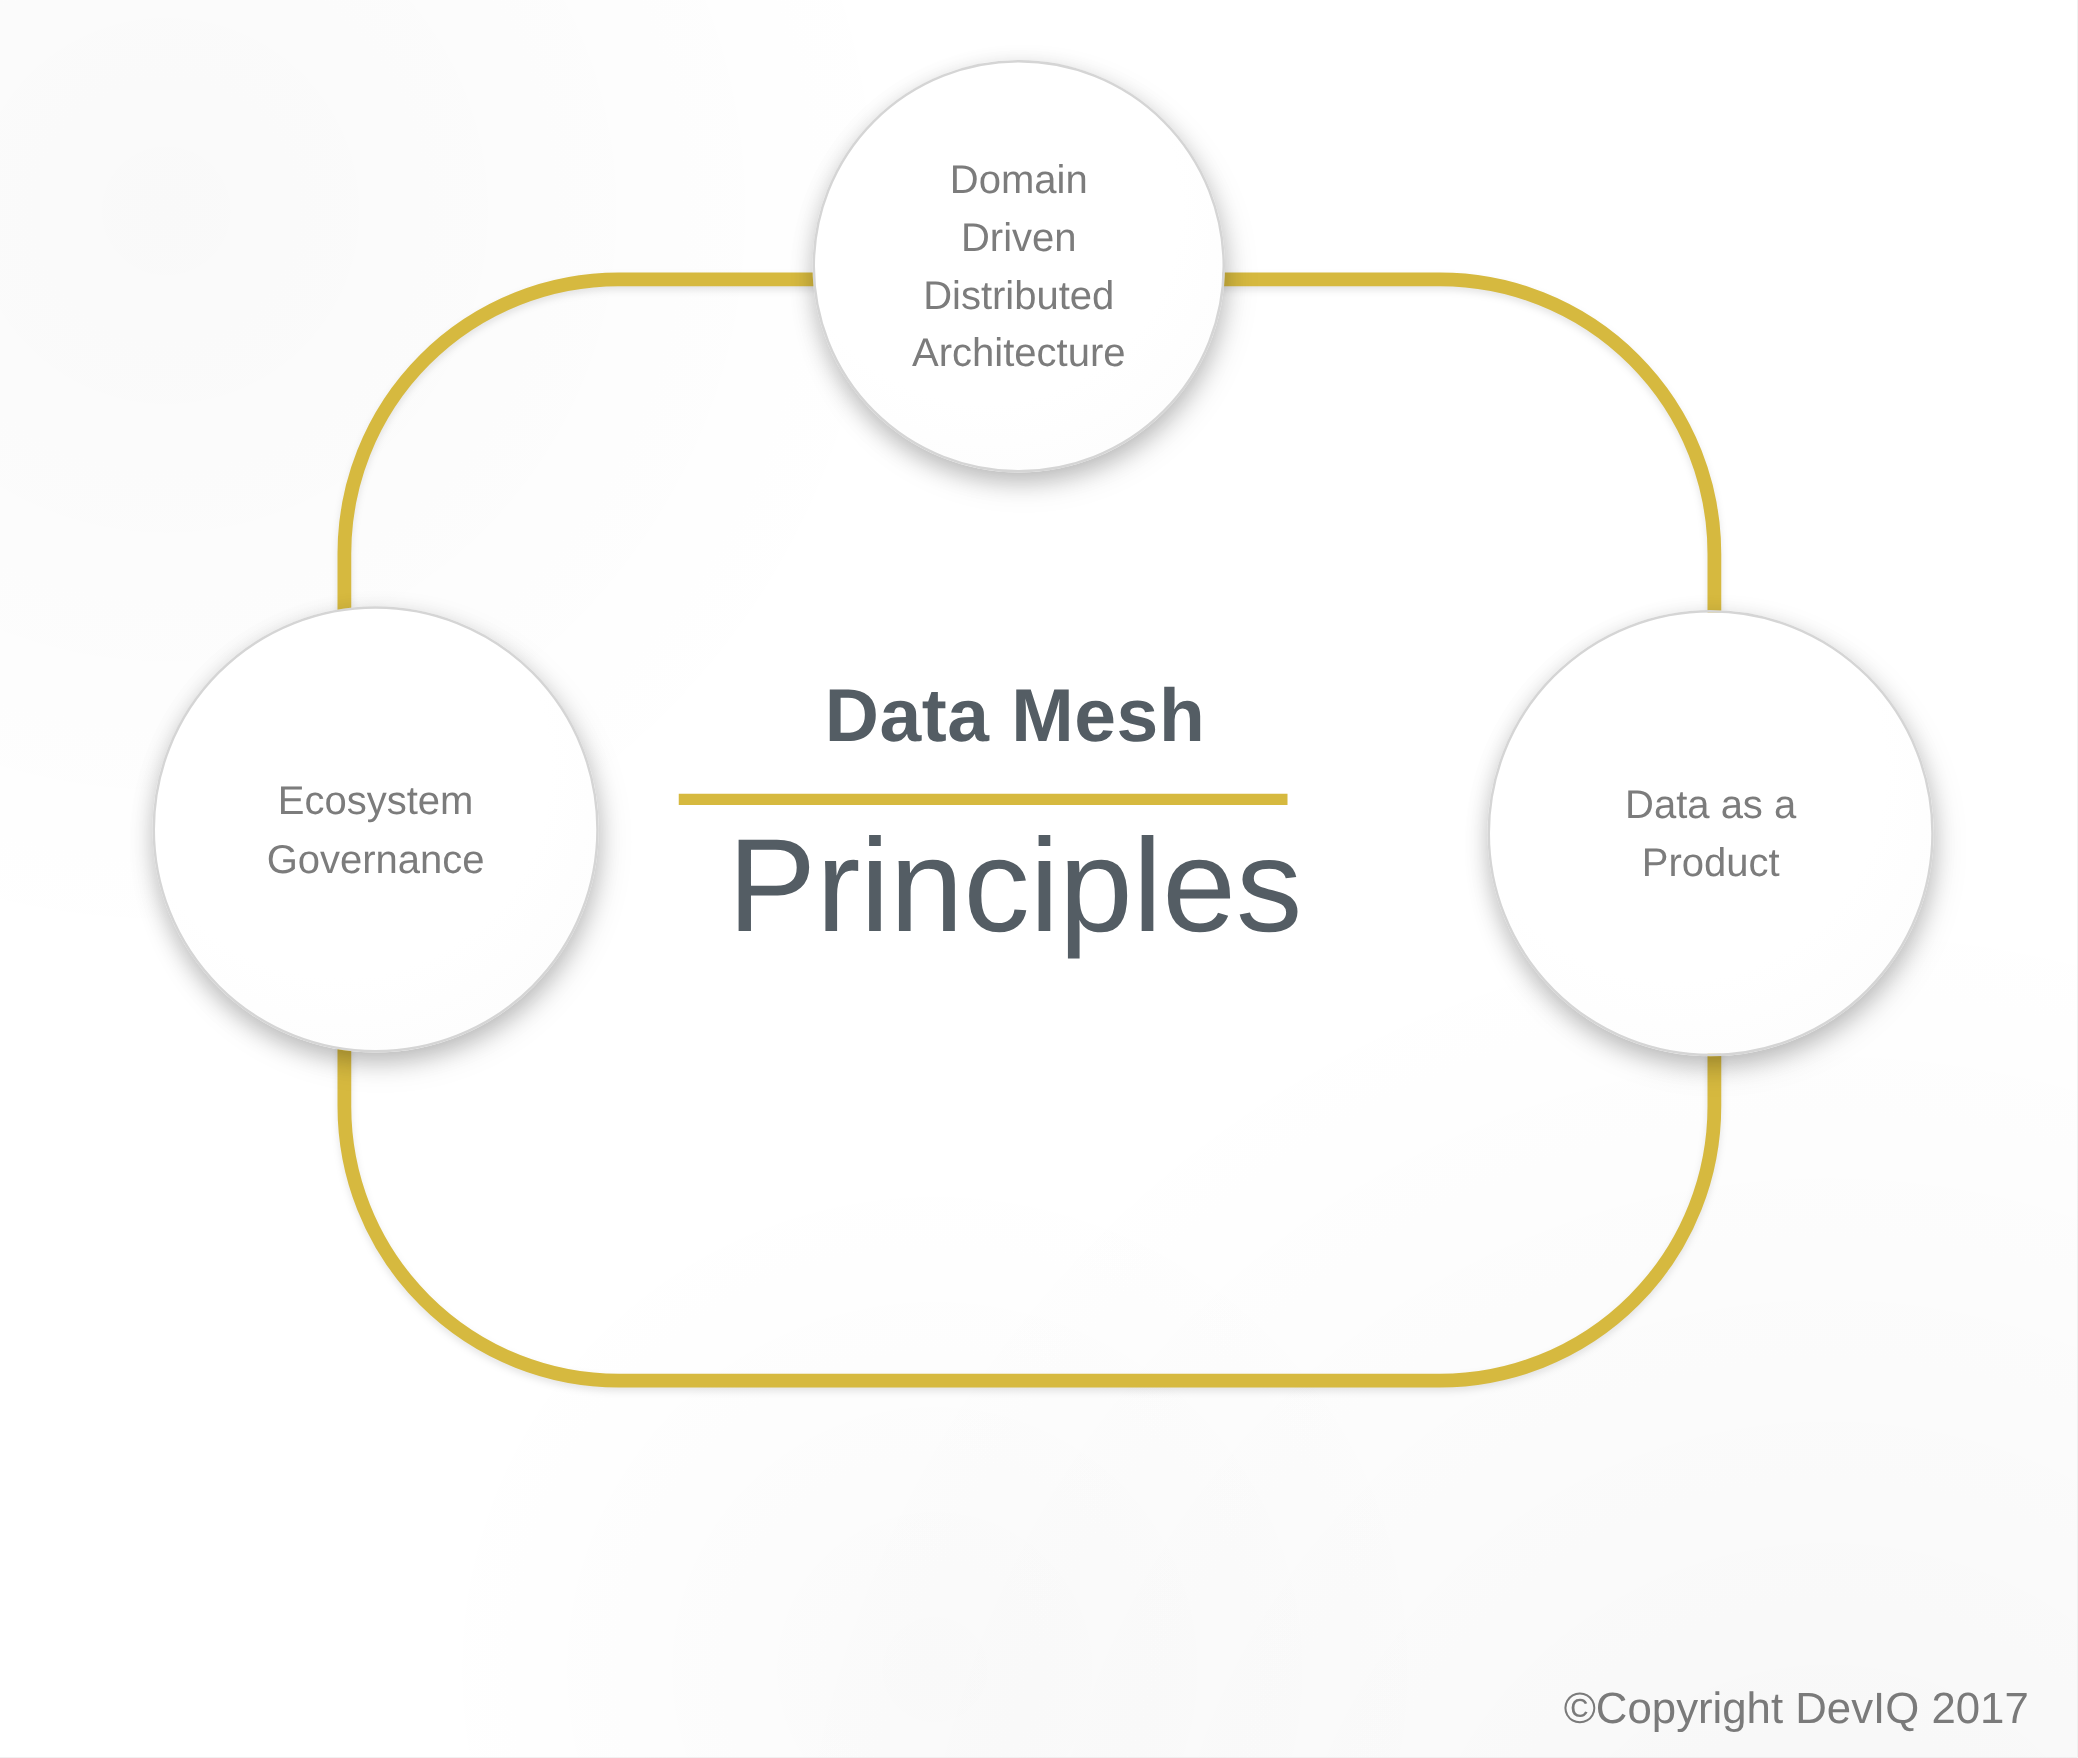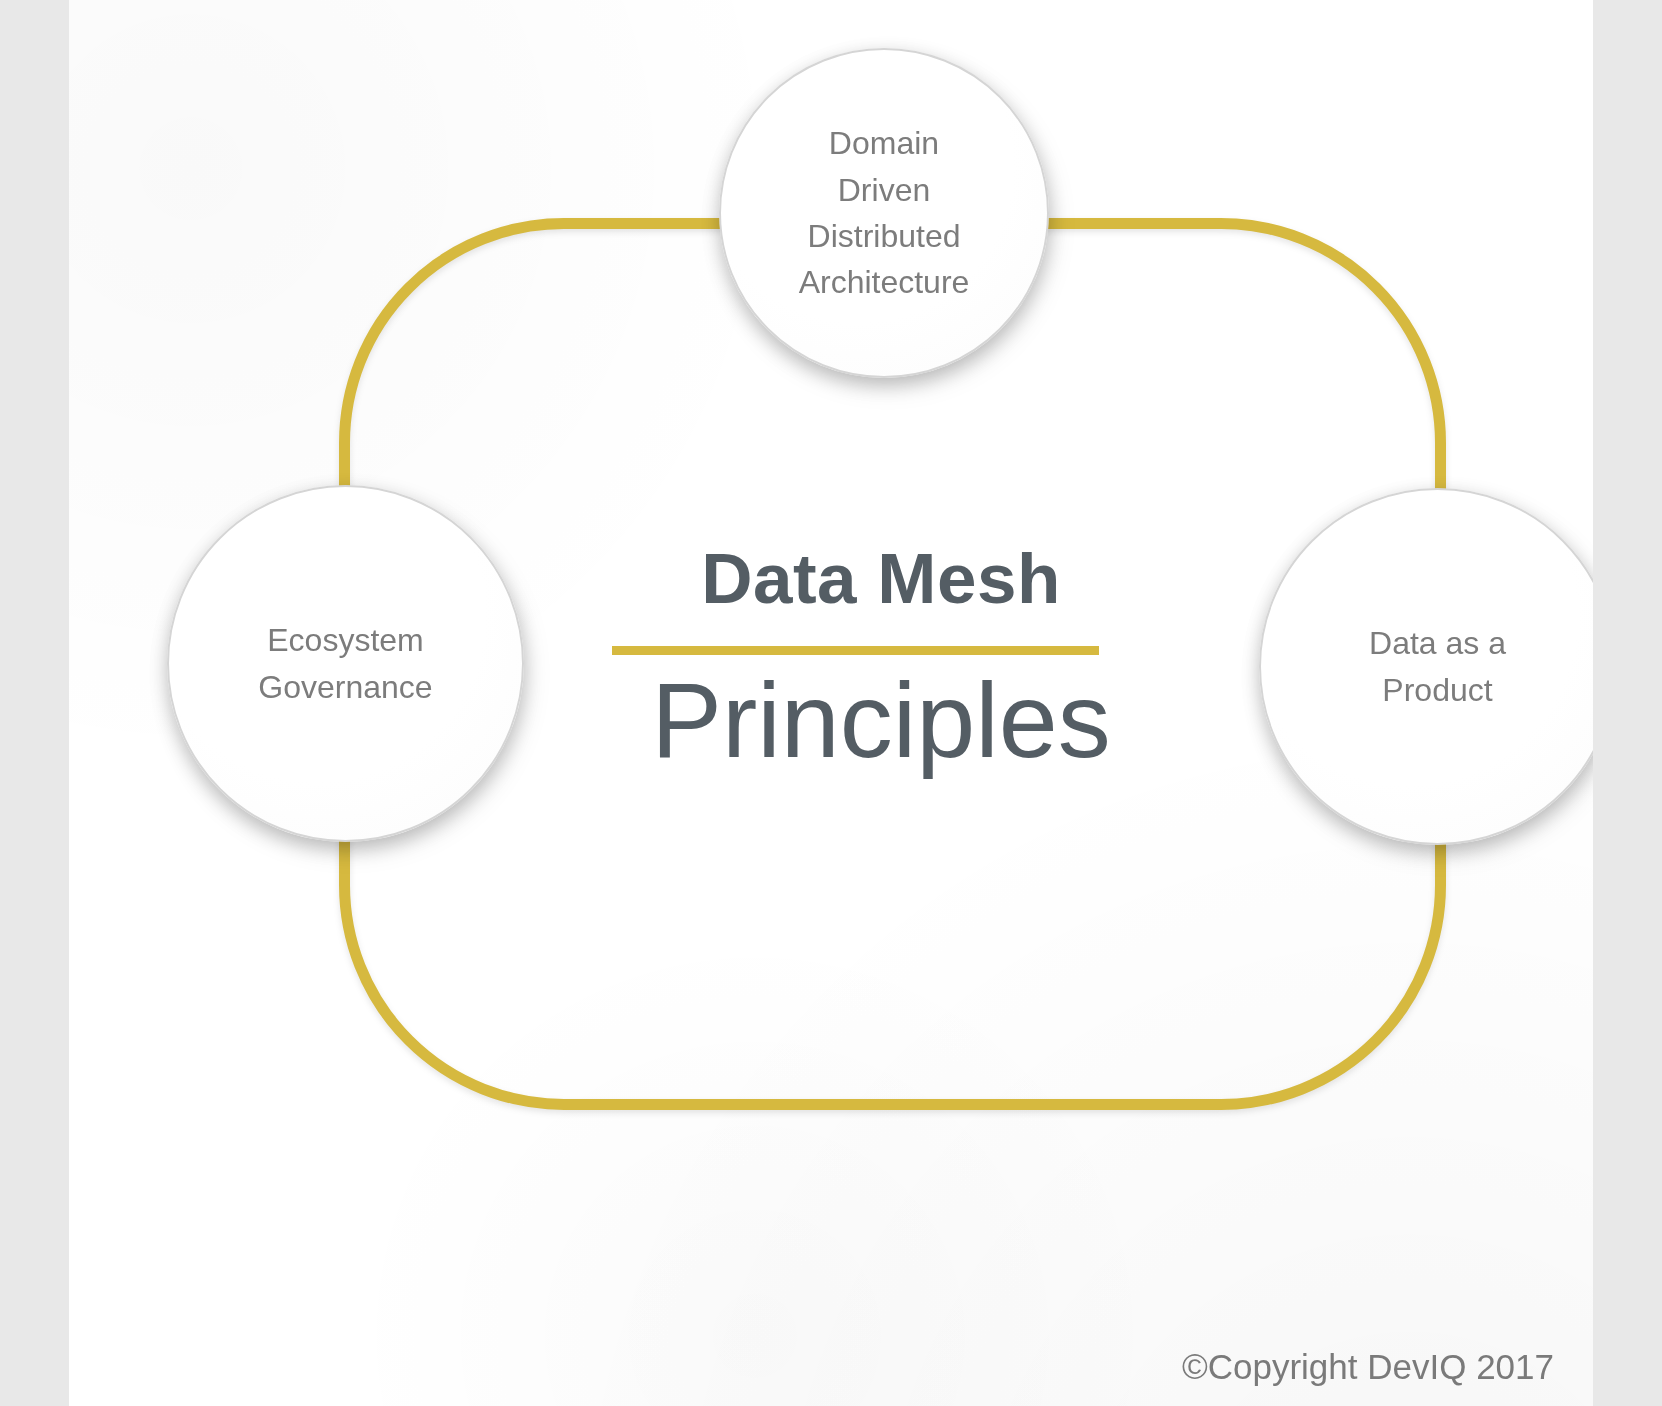--- a/index.html
+++ b/index.html
@@ -1,18 +1,18 @@
 <!DOCTYPE html>
 <html><head>
 <meta charset="utf-8">
 <style>
   html,body{margin:0;padding:0;background:#e8e8e8;}
   #canvas{
     position:relative;
-    width:1524px;height:1406px;
+    width:1662px;height:1406px;
     margin:0 auto;
     overflow:hidden;
     font-family:"Liberation Sans","DejaVu Sans",sans-serif;
     background:
       radial-gradient(circle 1250px at 88% 112%, rgba(0,0,0,0.035), rgba(0,0,0,0) 70%),
       radial-gradient(circle 950px at 8% 12%, rgba(0,0,0,0.022), rgba(0,0,0,0) 65%),
       radial-gradient(circle 700px at 45% 95%, rgba(0,0,0,0.018), rgba(0,0,0,0) 60%),
       #ffffff;
   }
 
@@ -33,42 +33,42 @@
     border-radius:50%;
     background:radial-gradient(circle at 42% 36%, #ffffff 55%, #fbfbfb 100%);
     border:2px solid #D5D5D5;
     box-shadow:0 7px 18px rgba(0,0,0,0.20), 4px 10px 26px rgba(0,0,0,0.10);
     display:flex;
     align-items:center;
     justify-content:center;
     box-sizing:border-box;
   }
   .node-top   {left:650px; top:48px;  width:330px;height:330px;}
-  .node-left  {left:98px; top:485px; width:357px;height:357px;}
+  .node-left  {left:122px; top:485px; width:357px;height:357px;}
   .node-right {left:1190px;top:488px; width:357px;height:357px;}
   .node-bottom{left:638px; top:925px; width:357px;height:357px;}
 
   .node-label{
     white-space:pre-line;
     text-align:center;
     font-size:32px;
     line-height:1.45;
     color:#7C7C7C;
   }
 
   
   .title-block{
     position:absolute;
     left:412px;top:543px;
     width:800px;
     text-align:center;
   }
   .title-primary{
     margin:0;
-    font-size:71px;
+    font-size:60px;
     font-weight:800;
     letter-spacing:0.5px;
     line-height:1;
     color:#545D64;
   }
   .title-divider{
     width:487px;height:9px;
     background:#D6B93F;
     margin:32px auto 0;
     transform:translateX(-26px);

